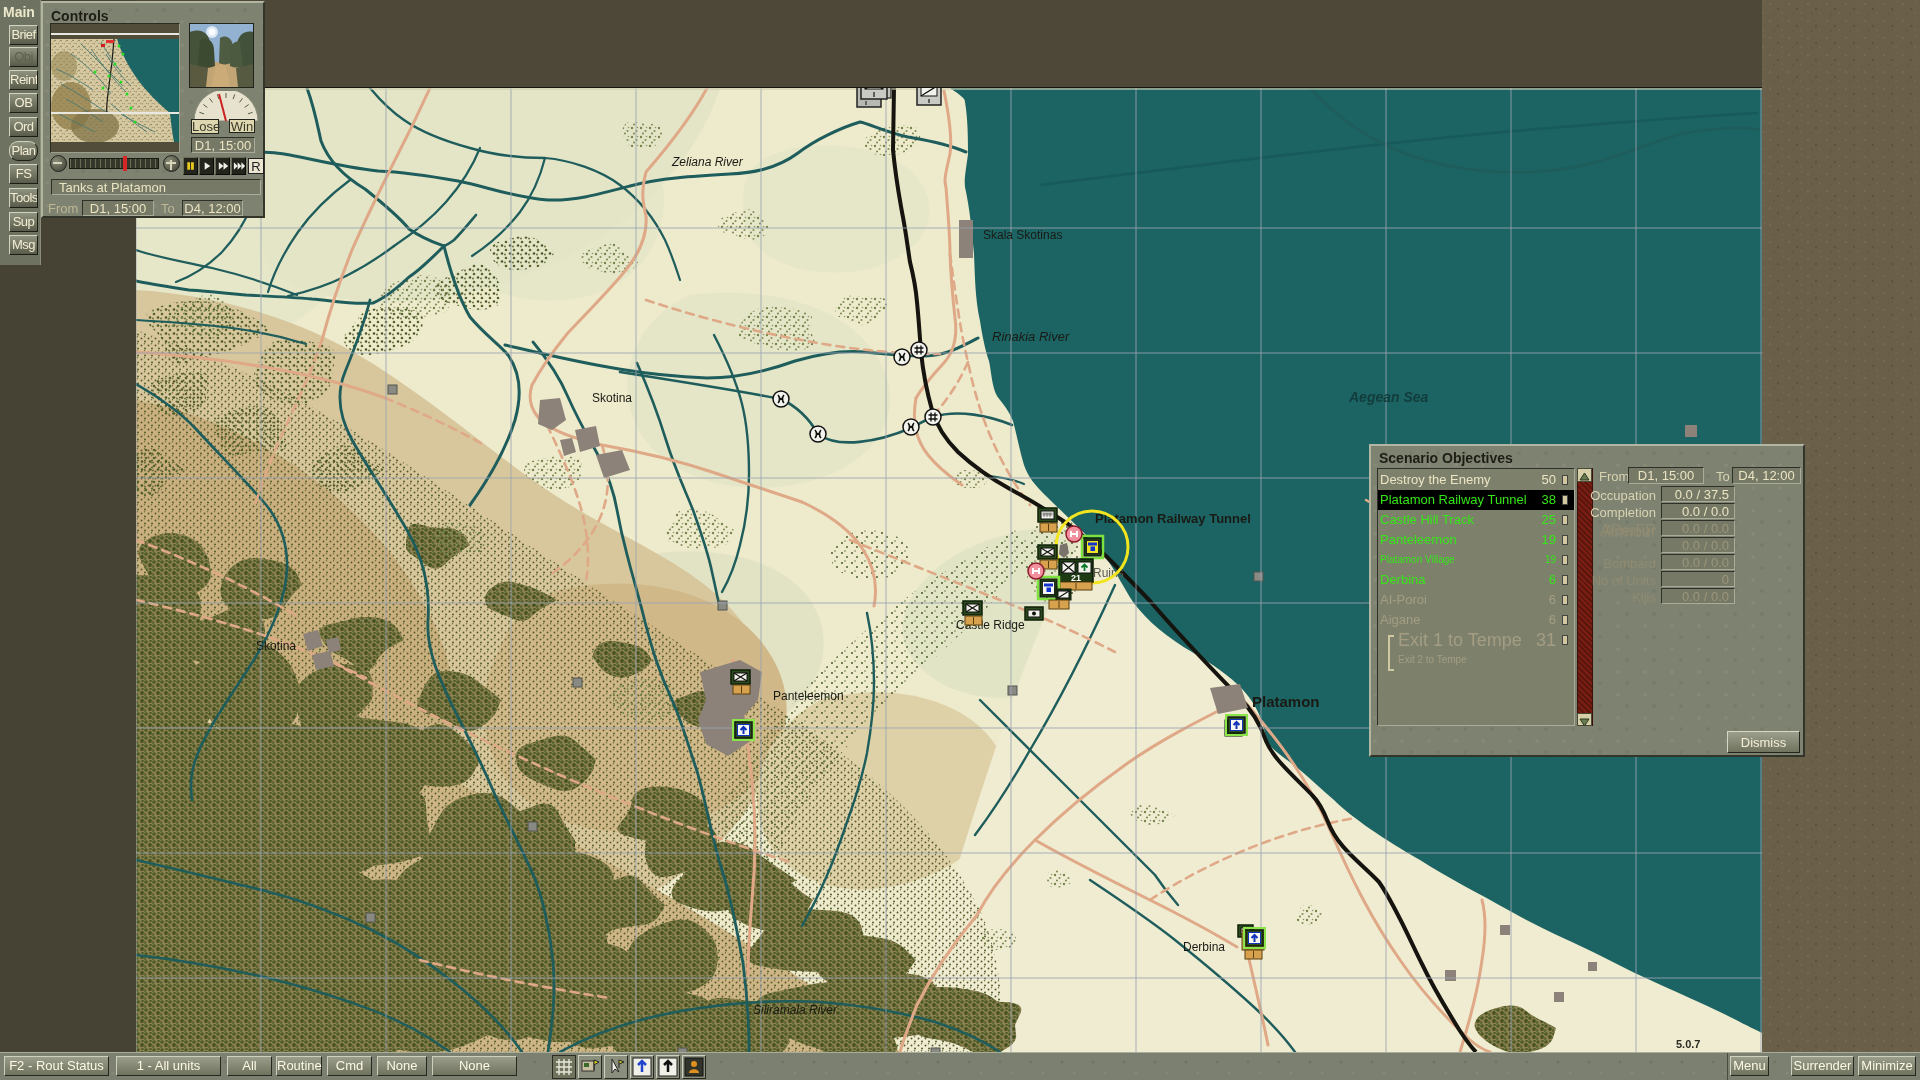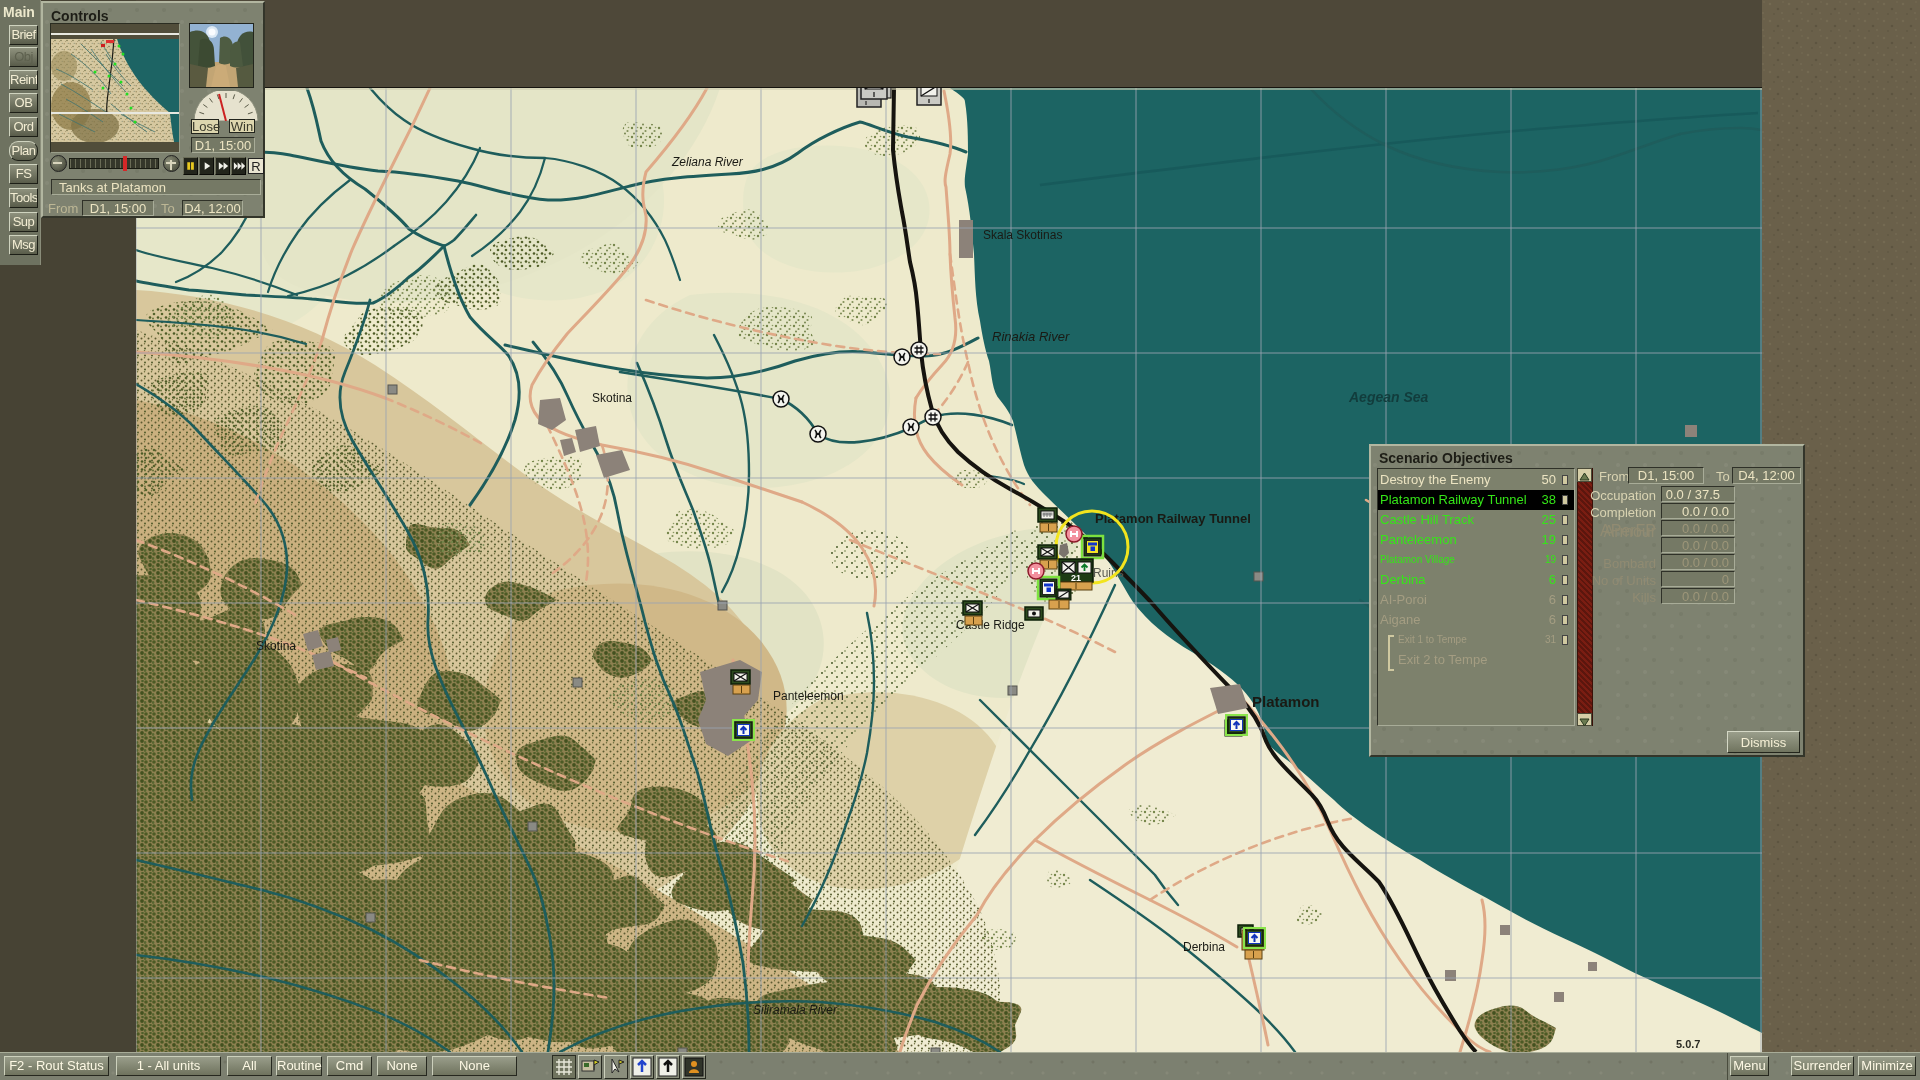--- a/index.html
+++ b/index.html
@@ -621,45 +621,45 @@
 <div style="position:absolute;left:0;top:121px;width:196px;height:20px;color:#a49d82;font-size:13px;line-height:20px;">
           <span style="position:absolute;left:2px;">AI-Poroi</span>
           <span style="position:absolute;right:18px;">6</span>
           <span style="position:absolute;right:6px;top:5px;width:6px;height:10px;background:#cfc8a0;border:1px solid #444;"></span>
         </div>
 <div style="position:absolute;left:0;top:141px;width:196px;height:20px;color:#a49d82;font-size:13px;line-height:20px;">
           <span style="position:absolute;left:2px;">Aigane</span>
           <span style="position:absolute;right:18px;">6</span>
           <span style="position:absolute;right:6px;top:5px;width:6px;height:10px;background:#cfc8a0;border:1px solid #444;"></span>
         </div>
-<div style="position:absolute;left:0;top:161px;width:196px;height:20px;color:#a49d82;font-size:10px;line-height:20px;">
+<div style="position:absolute;left:0;top:161px;width:196px;height:20px;color:#a49d82;font-size:18px;line-height:20px;">
           <span style="position:absolute;left:20px;">Exit 1 to Tempe</span>
           <span style="position:absolute;right:18px;margin-left:33px;">31</span>
           <span style="position:absolute;right:6px;top:5px;width:6px;height:10px;background:#cfc8a0;border:1px solid #444;"></span>
         </div>
-<div style="position:absolute;left:0;top:181px;width:196px;height:20px;color:#a49d82;font-size:13px;line-height:20px;">
+<div style="position:absolute;left:0;top:181px;width:196px;height:20px;color:#a49d82;font-size:10px;line-height:20px;">
           <span style="position:absolute;left:20px;">Exit 2 to Tempe</span>
           <span style="position:absolute;right:18px;"></span>
         </div>
 <div style="position:absolute;left:10px;top:166px;width:6px;height:36px;border-left:2px solid #cfc8a0;border-top:2px solid #cfc8a0;border-bottom:2px solid #cfc8a0;"></div>
 </div>
 <div style="position:absolute;left:206px;top:22px;width:16px;height:258px;background:#7a1d12;background-image:repeating-linear-gradient(45deg,rgba(0,0,0,0.25) 0 2px,transparent 2px 4px);border:1px solid #3a1008;">
 <div style="position:absolute;left:-1px;top:-1px;width:15px;height:14px;background:#d6cfa8;border:1px solid #4a4a38;"><svg width="13" height="12">
             <path d="M6.5,2 L11,9 H2 Z" fill="#6a7a50" stroke="#2a3a20"></path>
           </svg></div>
 <div style="position:absolute;left:-1px;bottom:-1px;width:15px;height:13px;background:#d6cfa8;border:1px solid #4a4a38;"><svg width="13" height="11">
             <path d="M6.5,9 L11,2 H2 Z" fill="#6a7a50" stroke="#2a3a20"></path>
           </svg></div>
 </div>
 <div style="position:absolute;left:228px;top:23px;color:#d9d3b2;font-size:13px;">From</div>
 <div class="inset" style="left:257px;top:21px;width:76px;height:17px;text-align:center;line-height:16px;">D1, 15:00</div>
 <div style="position:absolute;left:345px;top:23px;color:#d9d3b2;font-size:13px;">To</div>
 <div class="inset" style="left:361px;top:21px;width:69px;height:17px;text-align:center;line-height:16px;">D4, 12:00</div>
 <div style="position:absolute;left:130px;top:42px;width:155px;text-align:right;color:#d9d3b2;font-size:13px;">Occupation</div>
-<div class="inset" style="left:290px;top:40px;width:74px;height:16px;text-align:right;line-height:15px;padding-right:14px;color:#ece4c2;">0.0 / 37.5</div>
+<div class="inset" style="left:290px;top:40px;width:74px;height:16px;text-align:right;line-height:15px;padding-right:5px;color:#ece4c2;">0.0 / 37.5</div>
 <div style="position:absolute;left:130px;top:59px;width:155px;text-align:right;color:#d9d3b2;font-size:13px;">Completion</div>
 <div class="inset" style="left:290px;top:57px;width:74px;height:16px;text-align:right;line-height:15px;padding-right:5px;color:#ece4c2;">0.0 / 0.0</div>
 <div style="position:absolute;left:130px;top:76px;width:155px;text-align:right;color:#918b72;font-size:16px;">APerFP</div>
 <div class="inset" style="left:290px;top:74px;width:74px;height:16px;text-align:right;line-height:15px;padding-right:5px;color:#9d9679;">0.0 / 0.0</div>
 <div style="position:absolute;left:130px;top:77px;width:155px;text-align:right;color:#918b72;font-size:16px;">Armour</div>
 <div class="inset" style="left:290px;top:91px;width:74px;height:16px;text-align:right;line-height:15px;padding-right:5px;color:#9d9679;">0.0 / 0.0</div>
 <div style="position:absolute;left:130px;top:110px;width:155px;text-align:right;color:#918b72;font-size:13px;">Bombard</div>
 <div class="inset" style="left:290px;top:108px;width:74px;height:16px;text-align:right;line-height:15px;padding-right:5px;color:#9d9679;">0.0 / 0.0</div>
 <div style="position:absolute;left:130px;top:127px;width:155px;text-align:right;color:#918b72;font-size:13px;">No of Units</div>
 <div class="inset" style="left:290px;top:125px;width:74px;height:16px;text-align:right;line-height:15px;padding-right:5px;color:#9d9679;">0</div>

